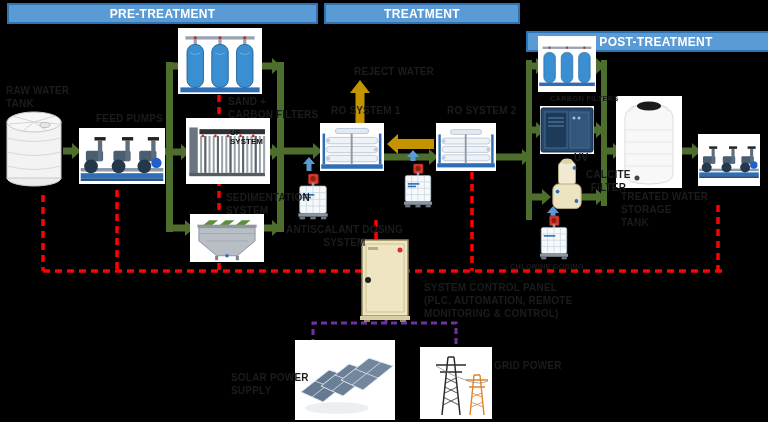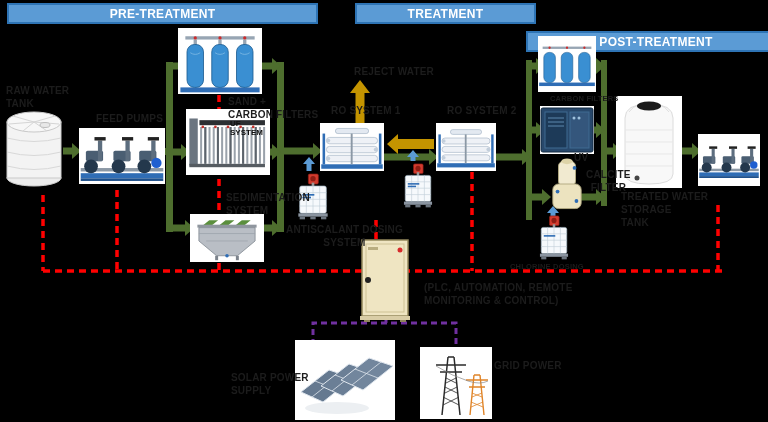--- a/index.html
+++ b/index.html
@@ -17,21 +17,21 @@
   .uftxt{position:absolute;left:44px;top:10px;color:#111;font-size:8px;font-weight:bold;z-index:3;}
 </style>
 </head>
 <body>
 
 <div id="stage">
 
   <div class="hdr" style="left:7px;width:311px;">
       <span>PRE-TREATMENT</span>
     </div>
-  <div class="hdr" style="left:324px;width:181px;margin-left:31px;">
+  <div class="hdr" style="left:324px;width:196px;">
       <span>TREATMENT</span>
     </div>
   <div class="hdr" style="left:526px;width:260px;margin-top:28px;">
       <span>POST-TREATMENT</span>
     </div>
 
   <svg id="connectors" width="768" height="422">
     <rect x="166" y="62" width="7" height="170" fill="#4E6E2E"></rect>
     <rect x="277" y="62" width="7" height="170" fill="#4E6E2E"></rect>
     <rect x="158" y="148" width="10" height="7" fill="#4E6E2E"></rect>
@@ -106,21 +106,21 @@
       <circle cx="20" cy="12" r="2" fill="#cc2b2b"></circle>
         <circle cx="50" cy="12" r="2" fill="#cc2b2b"></circle>
         <circle cx="80" cy="12" r="2" fill="#cc2b2b"></circle>
       <rect x="10" y="20" width="20" height="52" rx="9" fill="#3a8fd2" stroke="#1c5c92"></rect>
       <rect x="40" y="20" width="20" height="52" rx="9" fill="#3a8fd2" stroke="#1c5c92"></rect>
       <rect x="70" y="20" width="20" height="52" rx="9" fill="#3a8fd2" stroke="#1c5c92"></rect>
       <path d="M14 30q6 4 12 0M44 30q6 4 12 0M74 30q6 4 12 0" stroke="#7db9e3" fill="none"></path>
     </svg>
   </div>
 
-  <div class="imgbox" style="left:186px;top:109px;width:84px;height:66px;">
+  <div class="imgbox" style="left:186px;top:118px;width:84px;height:66px;">
     <svg viewBox="0 0 100 72">
       <rect x="4" y="8" width="10" height="56" fill="#6b7580"></rect>
       <rect x="16" y="10" width="78" height="6" fill="#2c2f33"></rect>
       <path d="M18 18V62M23 18V62M28 18V62M33 18V62M38 18V62M43 18V62M48 18V62M53 18V62M58 18V62M63 18V62M68 18V62M73 18V62M78 18V62M83 18V62M88 18V62M93 18V62" stroke="#9aa2ab" stroke-width="2.4"></path>
       <path d="M23 18V62M38 18V62M53 18V62M68 18V62M83 18V62" stroke="#5c636b" stroke-width="2.4"></path>
       <circle cx="20" cy="18" r="1.6" fill="#c4302b"></circle>
         <circle cx="35" cy="18" r="1.6" fill="#c4302b"></circle>
         <circle cx="50" cy="18" r="1.6" fill="#c4302b"></circle>
         <circle cx="65" cy="18" r="1.6" fill="#c4302b"></circle>
         <circle cx="80" cy="18" r="1.6" fill="#c4302b"></circle>
@@ -344,20 +344,21 @@
     <div>RO SYSTEM 2</div>
   </div>
   <div class="lbl" style="left:354px;top:65px;">
     <div>REJECT WATER</div>
   </div>
   <div class="lbl" style="left:286px;top:223px;text-align:center;">
     <div>ANTISCALANT DOSING</div>
       <div>SYSTEM</div>
   </div>
   <div class="lbl" style="left:424px;top:281px;">
+    <div>SYSTEM CONTROL PANEL</div>
       <div>(PLC, AUTOMATION, REMOTE</div>
       <div>MONITORING &amp; CONTROL)</div>
   </div>
   <div class="lbl" style="left:231px;top:371px;">
     <div>SOLAR POWER</div>
       <div>SUPPLY</div>
   </div>
   <div class="lbl" style="left:494px;top:359px;">
     <div>GRID POWER</div>
   </div>

